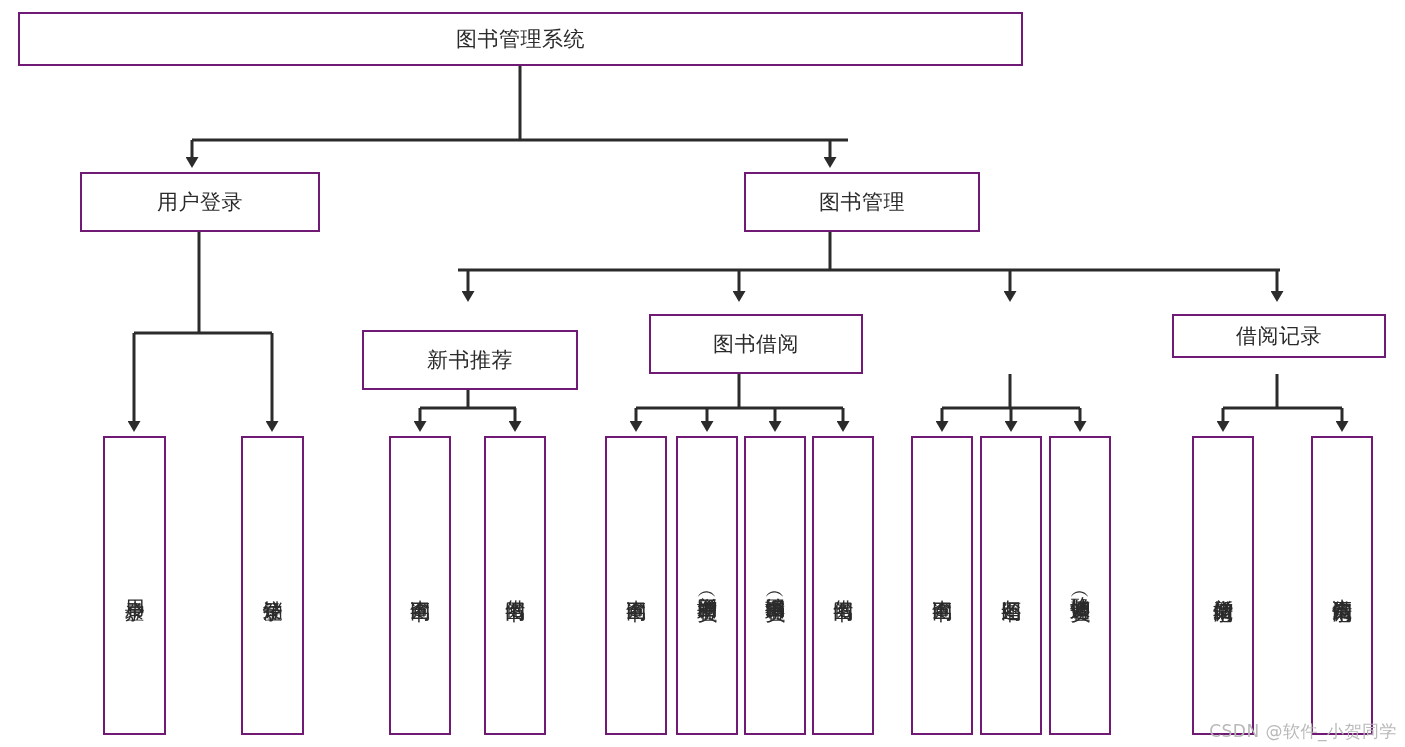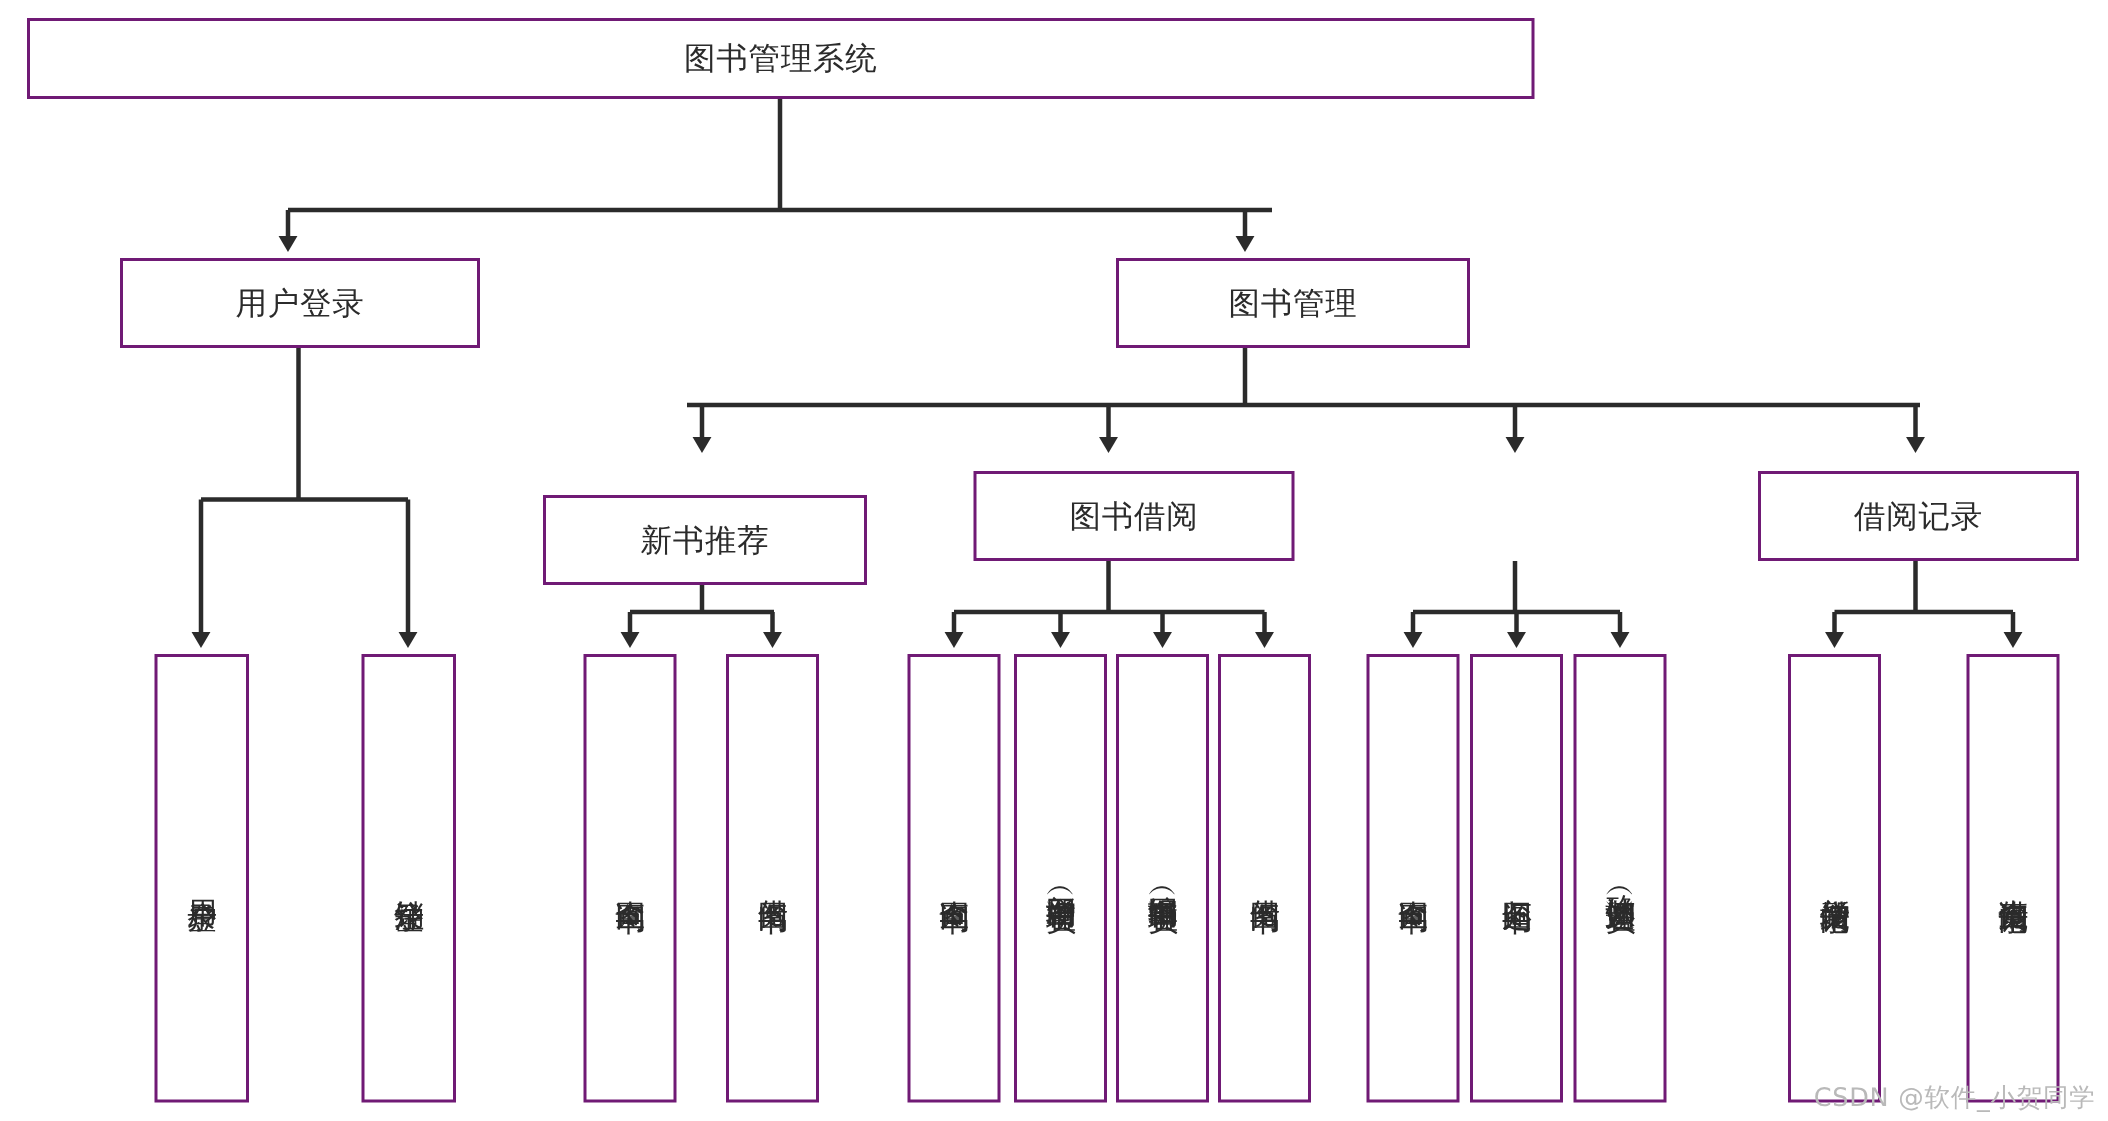--- a/index.html
+++ b/index.html
@@ -134,21 +134,21 @@
   <div class="node" style="left:712px; top:172px; width:236px; height:60px;margin-left:32px;">
     <span class="node-label">图书管理</span>
   </div>
 
   <div class="node" style="left:362px; top:330px; width:216px; height:60px;">
     <span class="node-label">新书推荐</span>
   </div>
   <div class="node" style="left:633px; top:314px; width:214px; height:60px;margin-left:16px;">
     <span class="node-label">图书借阅</span>
   </div>
-  <div class="node" style="left:1172px; top:314px; width:214px; height:60px;">
+  <div class="node" style="left:1172px; top:314px; width:214px; height:44px;">
     <span class="node-label">借阅记录</span>
   </div>
 
   <div class="node leaf" style="left:103px; top:436px; width:63px; height:299px;">
     <span class="node-label">用户登录</span>
   </div>
   <div class="node leaf" style="left:241px; top:436px; width:63px; height:299px;">
     <span class="node-label">注销登录</span>
   </div>
 

